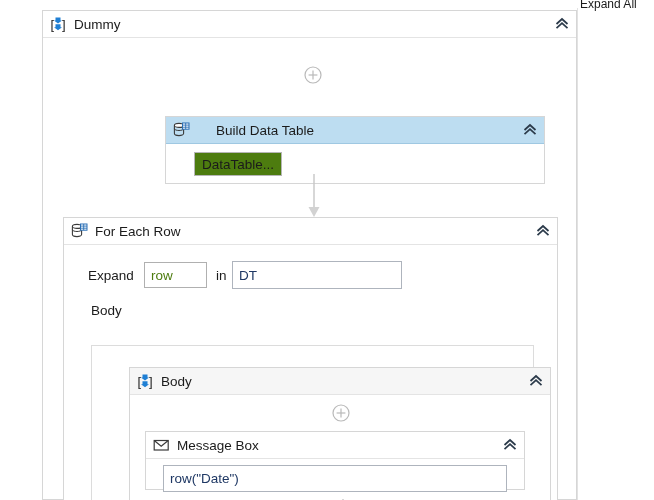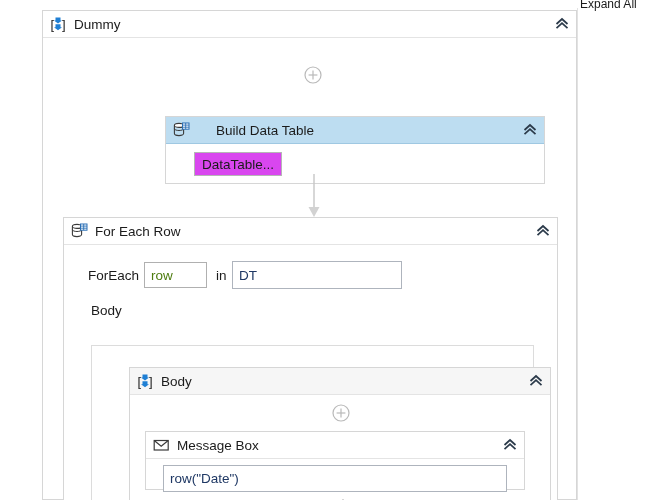--- a/index.html
+++ b/index.html
@@ -78,21 +78,21 @@
     height: 26px;
     display: flex;
     align-items: center;
     padding: 0 6px;
     font-size: 13.5px;
     color: #4d7c0f;
   }
   .field.expr { border: 1px solid #aeb4bd; color: #1f3864; }
   .btn-like {
     border: 1px solid #b6b6b6;
-    background: #d946ef;
+    background: #4d7c0f;
     height: 24px;
     display: inline-flex;
     align-items: center;
     padding: 0 7px;
     font-size: 13.5px;
     color: #1b1b1b;
   }
   .lbl { font-size: 13.5px; color: #1b1b1b; white-space: nowrap; }
 
   
@@ -176,21 +176,21 @@
           </svg>
           <span class="seq-title">For Each Row</span>
           <svg class="chevron" viewBox="0 0 16 16">
             <polyline points="2.5,8 8,3 13.5,8" fill="none" stroke="#2b3a4a" stroke-width="1.7"></polyline>
             <polyline points="2.5,12.2 8,7.2 13.5,12.2" fill="none" stroke="#2b3a4a" stroke-width="1.7"></polyline>
           </svg>
         </div>
 
         <div class="seq-body">
 
-          <span class="lbl" style="position:absolute; left:24px; top:23px;">ForEach</span>
+          <span class="lbl" style="position:absolute; left:24px; top:23px;">Expand</span>
           <div class="field" style="position:absolute; left:80px; top:17px; width:63px;">row</div>
           <span class="lbl" style="position:absolute; left:152px; top:23px;">in</span>
           <div class="field expr" style="position:absolute; left:168px; top:16px; width:170px; height:28px;">DT</div>
 
           <span class="lbl" style="position:absolute; left:27px; top:58px;">Body</span>
 
           <div id="fe-bodybox">
 
             <div class="seq" id="bodyseq" style="position:absolute;">
               <div class="seq-header gray">

